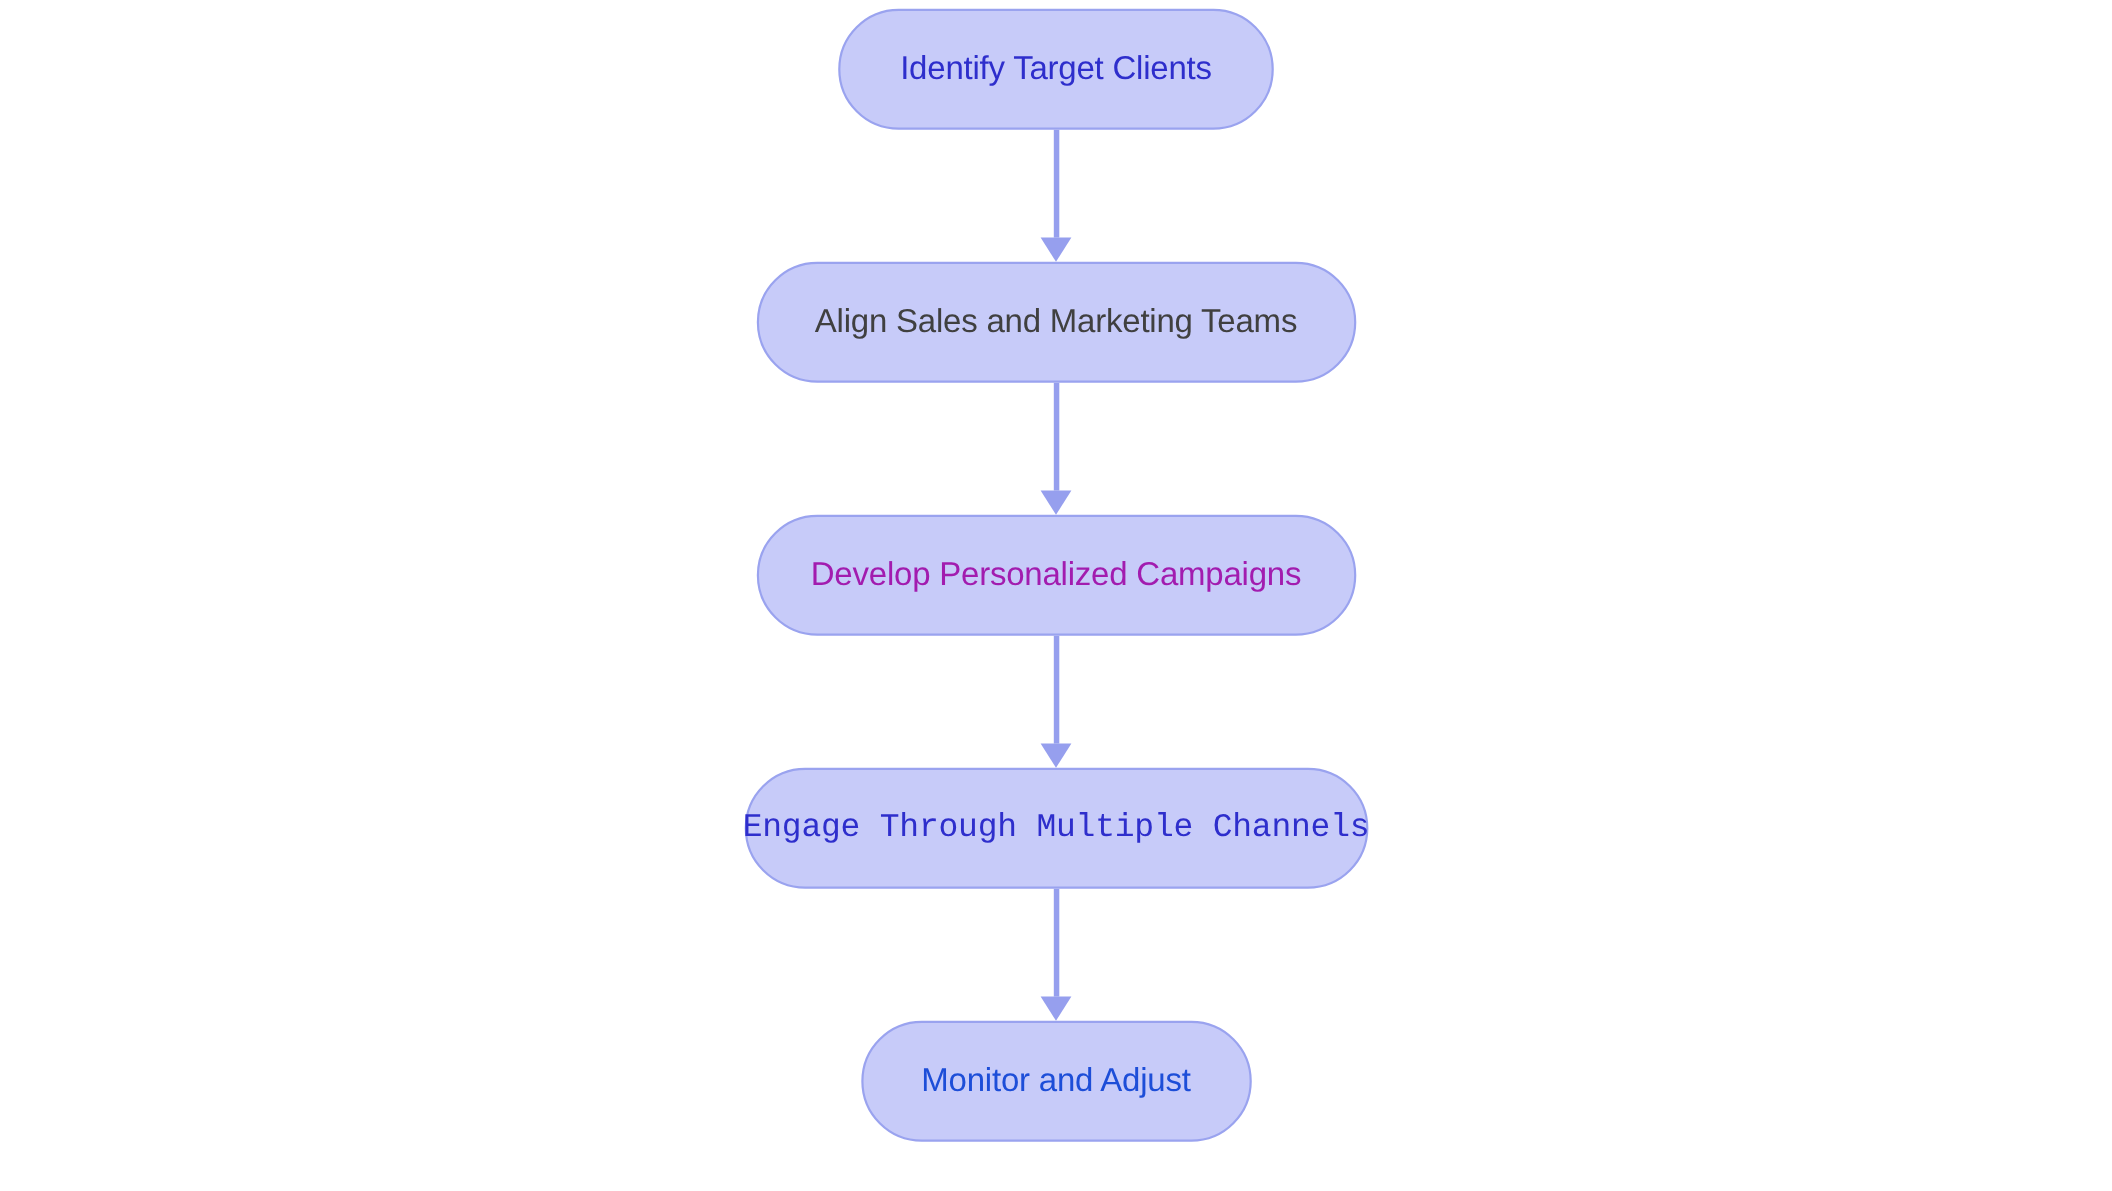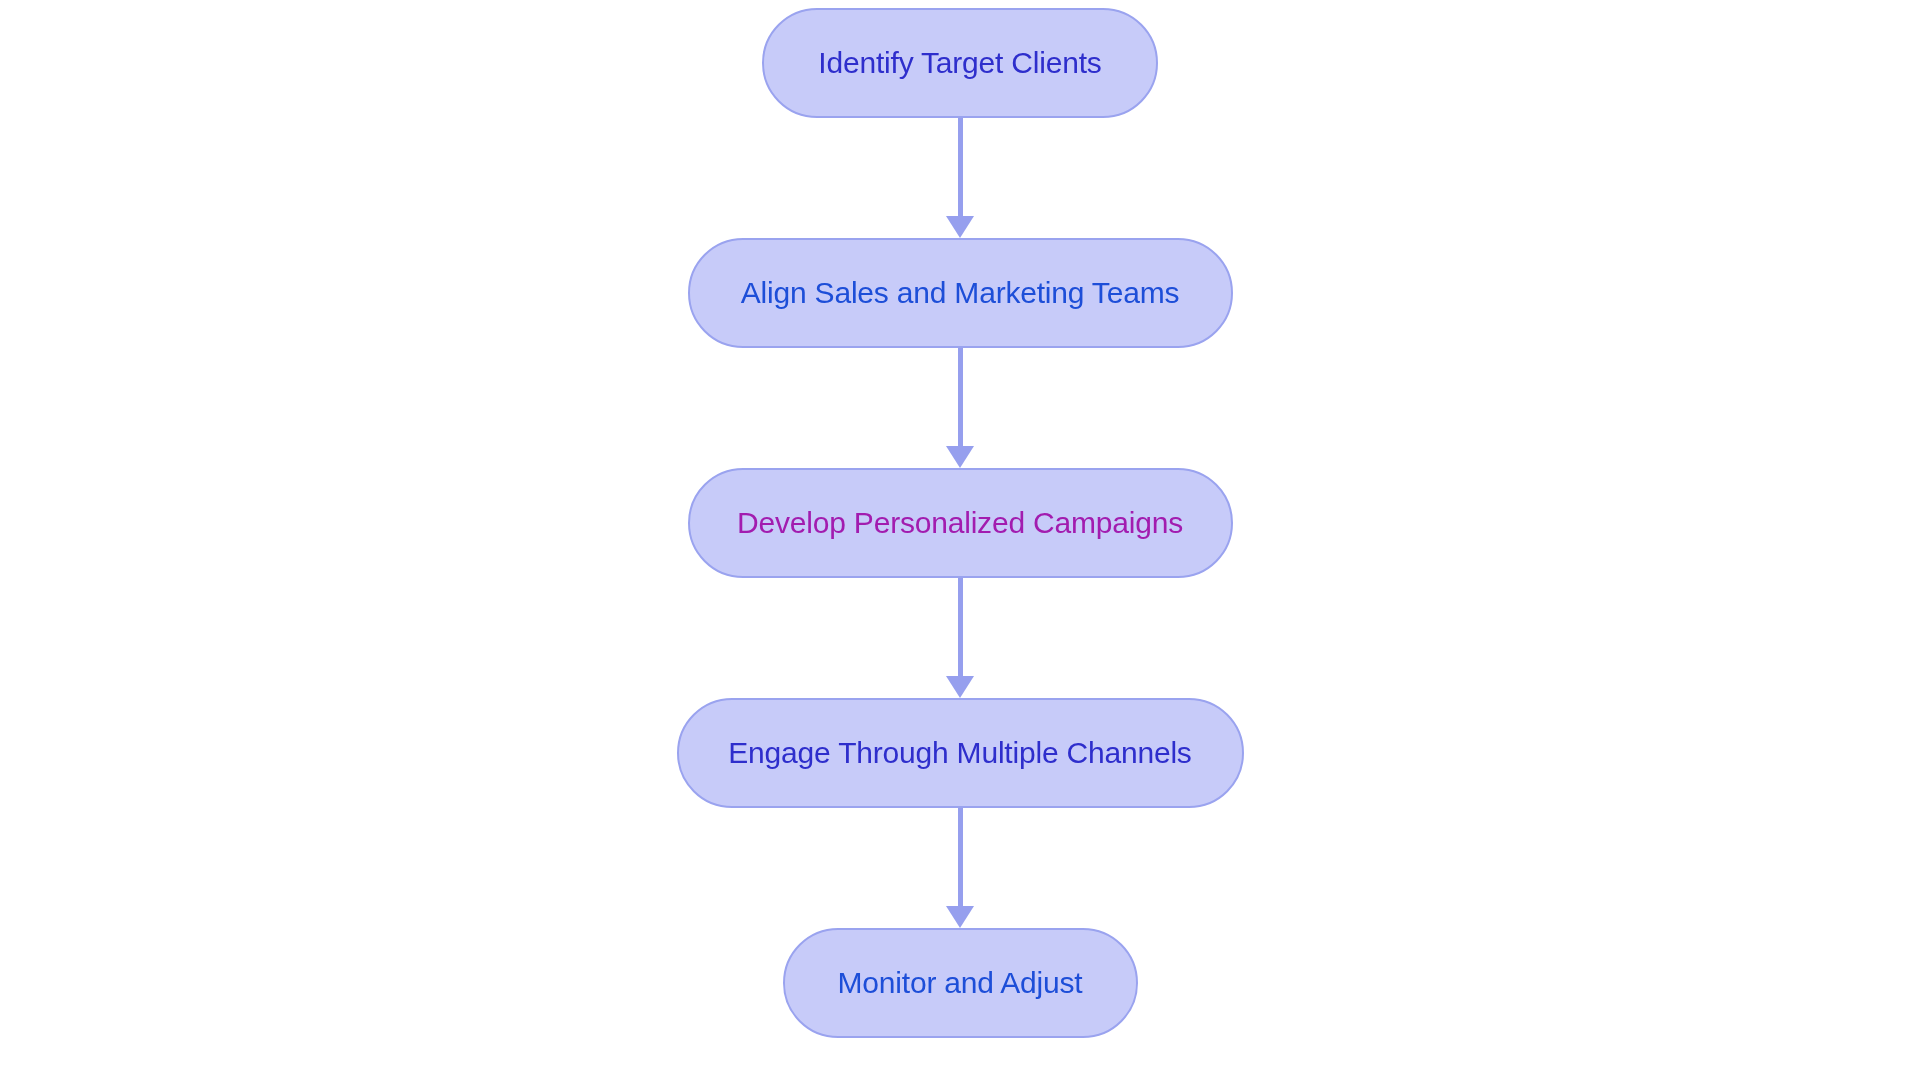--- a/index.html
+++ b/index.html
@@ -102,38 +102,38 @@
     <div class="node node-w1" style="background: rgb(199, 203, 249); border-color: rgb(154, 163, 239); color: rgb(46, 46, 204);">
       <span class="node-label" style="color: rgb(46, 46, 204);">Identify Target Clients</span>
     </div>
 
     <div class="connector">
       <div class="connector-stem" style="background: rgb(150, 159, 238);"></div>
       <div class="connector-head" style="border-top-color: rgb(150, 159, 238);"></div>
     </div>
 
     <div class="node node-w2" style="background: rgb(199, 203, 249); border-color: rgb(154, 163, 239); color: rgb(46, 46, 204);">
-      <span class="node-label" style="color: #1d4ed8; text-align: center;">Align Sales and Marketing Teams</span>
+      <span class="node-label" style="color: #404040; text-align: center;">Align Sales and Marketing Teams</span>
     </div>
 
     <div class="connector">
       <div class="connector-stem" style="background: rgb(150, 159, 238);"></div>
       <div class="connector-head" style="border-top-color: rgb(150, 159, 238);"></div>
     </div>
 
     <div class="node node-w3" style="background: rgb(199, 203, 249); border-color: rgb(154, 163, 239); color: rgb(46, 46, 204);">
       <span class="node-label" style="color: #a21caf;">Develop Personalized Campaigns</span>
     </div>
 
     <div class="connector">
       <div class="connector-stem" style="background: rgb(150, 159, 238);"></div>
       <div class="connector-head" style="border-top-color: rgb(150, 159, 238);"></div>
     </div>
 
-    <div class="node node-w4" style="background: rgb(199, 203, 249); border-color: rgb(154, 163, 239); color: rgb(46, 46, 204);">
+    <div class="node node-w4" style="background: rgb(199, 203, 249); border-color: rgb(154, 163, 239); color: rgb(46, 46, 204); font-family: Liberation Mono, monospace;">
       <span class="node-label" style="color: rgb(46, 46, 204);">Engage Through Multiple Channels</span>
     </div>
 
     <div class="connector">
       <div class="connector-stem" style="background: rgb(150, 159, 238);"></div>
       <div class="connector-head" style="border-top-color: rgb(150, 159, 238);"></div>
     </div>
 
     <div class="node node-w5" style="background: rgb(199, 203, 249); border-color: rgb(154, 163, 239); color: rgb(46, 46, 204);">
       <span class="node-label" style="color: #1d4ed8;">Monitor and Adjust</span>

